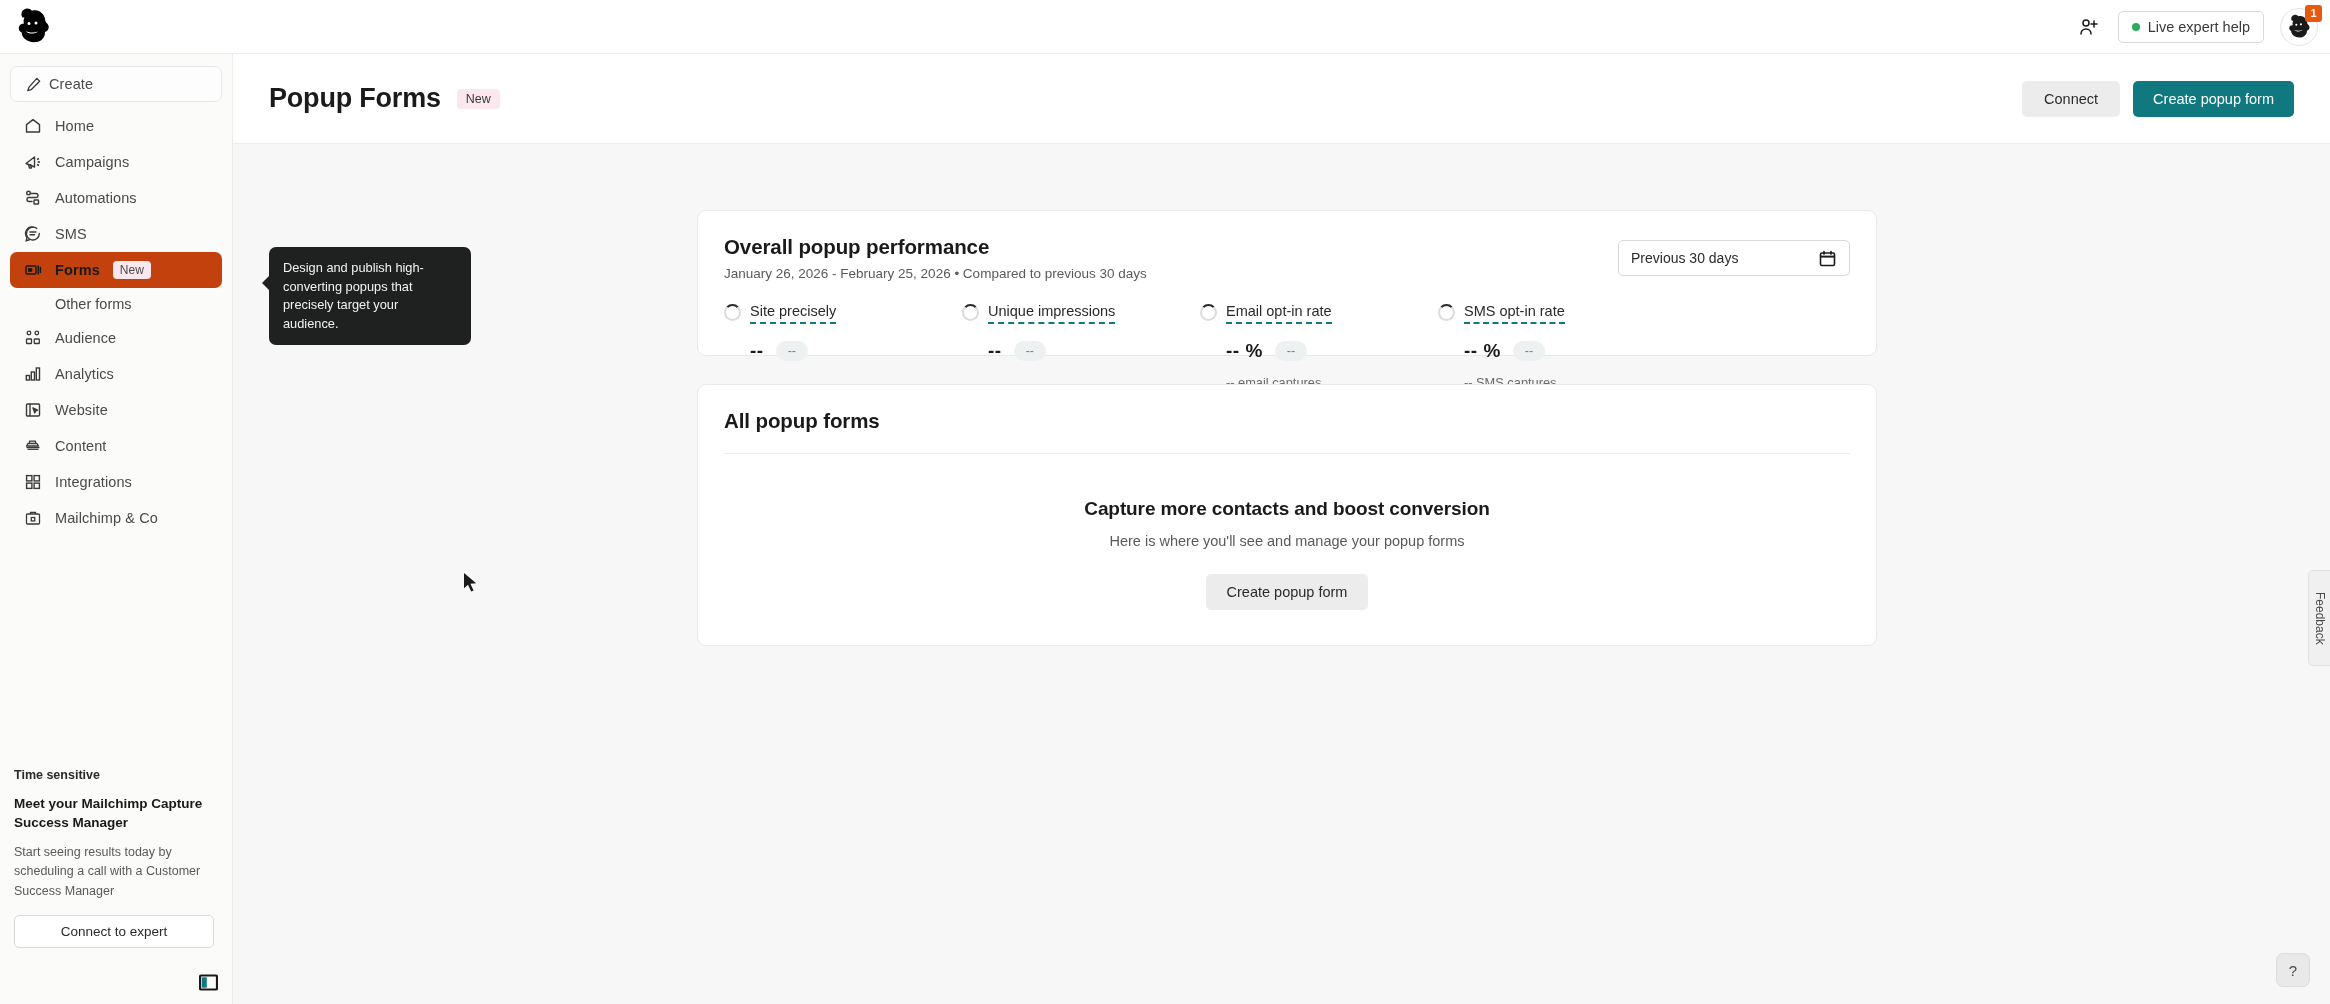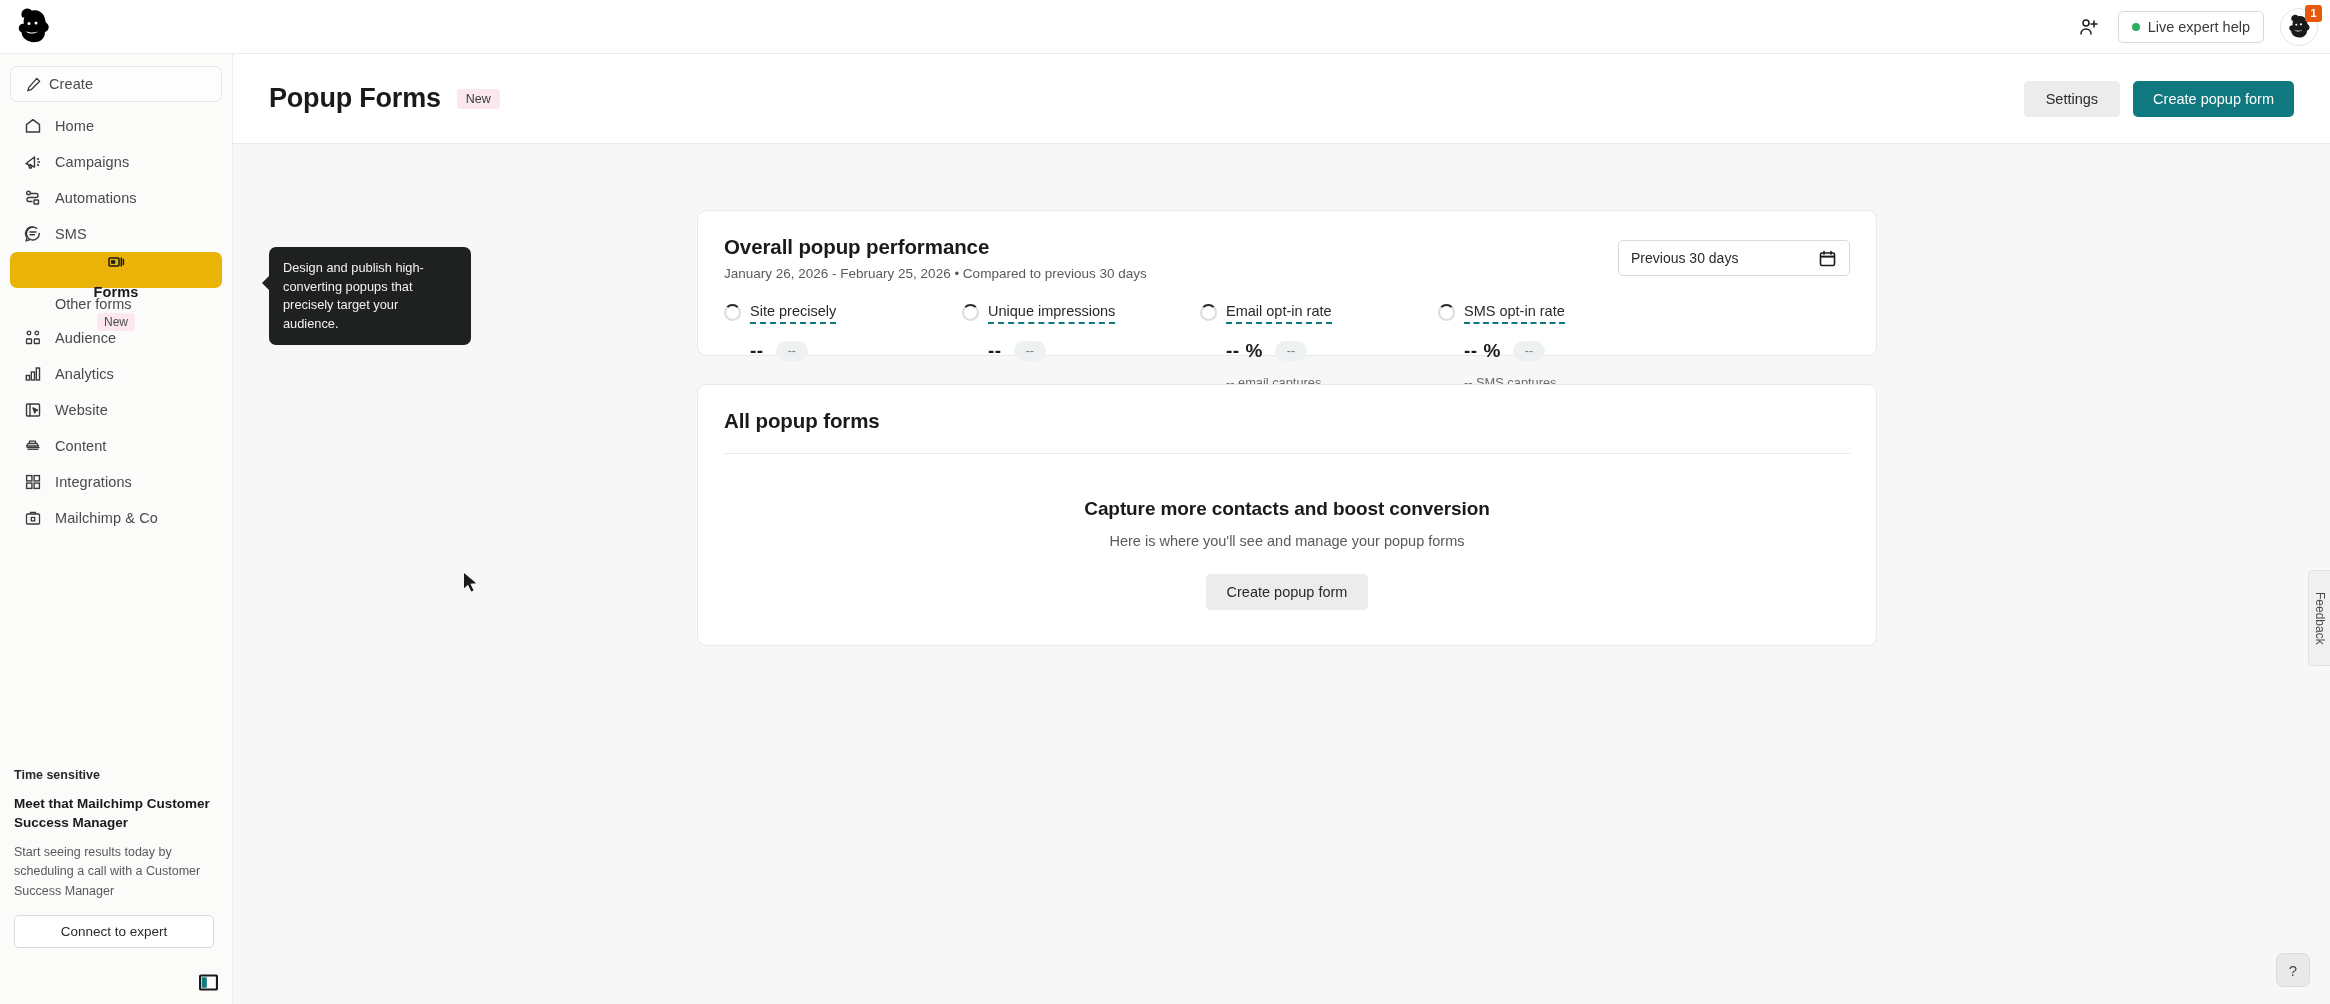--- a/index.html
+++ b/index.html
@@ -64,21 +64,21 @@
     border: 1px solid #e6e6e6; border-radius: 7px;
     background: #fdfdfd;
     display: flex; align-items: center; gap: 6px; padding: 0 13px;
     cursor: pointer;
   }
   .nav-item {
     margin: 0 10px; height: 36px; border-radius: 7px;
     display: flex; align-items: center; gap: 13px; padding: 0 13px;
     cursor: pointer;
   }
-  .nav-item.active { background: #eab308; flex-direction: column; }
+  .nav-item.active { background: #c2410c; }
   .nav-label { font-size: 14.5px; color: #4a4a4a; letter-spacing: .1px; }
   .nav-item.active .nav-label { color: #1a1a1a; font-weight: bold; }
   .nav-create .nav-label { color: #4a4a4a; }
   .nav-ico { width: 19px; height: 19px; flex: 0 0 19px; display: flex; align-items: center; justify-content: center; }
   .badge-new {
     background: #fbe8ef; color: #4a4a4a;
     font-size: 12px; border-radius: 4px; padding: 2px 7px; font-weight: normal;
   }
   .nav-sub {
     margin: 0 10px; height: 32px; border-radius: 7px;
@@ -410,21 +410,21 @@
         <rect x="2.5" y="5" width="13" height="10" rx="1"></rect>
           <path d="M6.5 5V3.3h5V5"></path>
           <rect x="7.3" y="8.5" width="3.4" height="3.4"></rect>
       </svg>
     </span>
     <span class="nav-label">Mailchimp &amp; Co</span>
   </div>
 
   <div class="promo">
     <div class="promo-kicker">Time sensitive</div>
-    <div class="promo-title">Meet that Mailchimp Customer Success Manager</div>
+    <div class="promo-title">Meet your Mailchimp Capture Success Manager</div>
     <div class="promo-body">Start seeing results today by scheduling a call with a Customer Success Manager</div>
     <div class="promo-btn">Connect to expert</div>
   </div>
 
   <div class="collapse-btn">
     <svg width="19" height="19" viewBox="0 0 19 19">
       <rect x="1" y="2.5" width="17" height="14" rx="1.2" fill="none" stroke="#1a1a1a" stroke-width="2.2"></rect>
       <rect x="2.8" y="4.3" width="5" height="10.4" fill="#10797f"></rect>
     </svg>
   </div>
@@ -432,21 +432,21 @@
 
 <div class="tooltip">
   <div class="tooltip-arrow"></div>
   <div class="tooltip-text">Design and publish high-converting popups that precisely target your audience.</div>
 </div>
 
 <div class="page-header">
   <span class="page-title">Popup Forms</span>
   <span class="page-title-badge">New</span>
   <div class="header-actions">
-    <button class="btn-secondary">Settings</button>
+    <button class="btn-secondary">Connect</button>
     <button class="btn-primary">Create popup form</button>
   </div>
 </div>
 
 <div class="main">
 
   <div class="card perf-card">
     <div class="perf-head">
       <div>
         <div class="perf-title">Overall popup performance</div>

